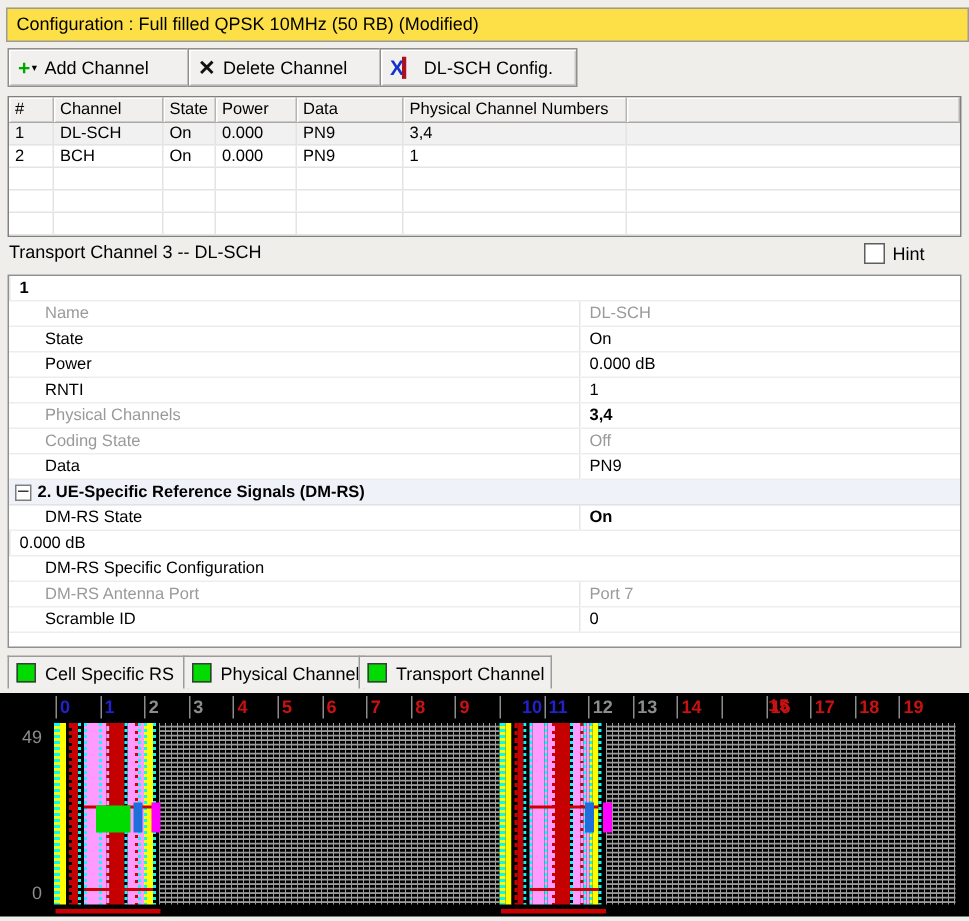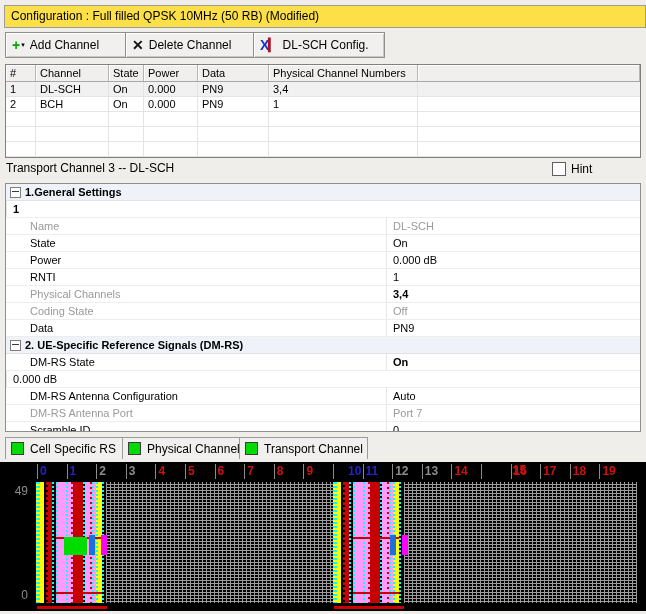--- a/index.html
+++ b/index.html
@@ -47,21 +47,21 @@
   .c0{width:25px;flex:none;}
   .c1{width:68px;flex:none;}
   .c2{width:30px;flex:none;}
   .c3{width:49px;flex:none;}
   .c4{width:66px;flex:none;}
   .c5{width:144px;flex:none;}
   .c6{flex:1;border-right:none;}
 
   
   .sectlabel{left:6px;top:161px;font-size:12px;}
-  .hintwrap{left:552px;top:162px;display:flex;align-items:center;text-align:center;}
+  .hintwrap{left:576px;top:162px;display:flex;align-items:center;text-align:center;}
   .chk{width:12px;height:12px;background:#FFFFFF;border:1px solid #5E5E5E;}
   .hintlbl{margin-left:5px;font-size:12px;}
 
   
   .pgrid{
     left:5px;top:183px;width:634px;height:247px;
     background:#FFFFFF;border:1px solid #8F8F8F;overflow:hidden;
   }
   .prow{display:flex;height:16px;line-height:16px;border-bottom:1px solid #EDEDED;position:relative;}
   .prow.cat{background:#EFF3F9;font-weight:bold;border-bottom:1px solid #E2E2E2;}
@@ -193,24 +193,20 @@
     </div>
   </div>
 
 <div class="abs sectlabel">Transport Channel 3 -- DL-SCH</div>
 <div class="abs hintwrap">
   <div class="chk"></div>
   <span class="hintlbl">Hint</span>
 </div>
 
 <div class="abs pgrid" id="property-grid">
-    <div class="prow cat">
-      <div class="expbox"></div>
-      <div class="plabel">1.General Settings</div>
-    </div>
     <div class="prow">
       <div class="pvalue bold">1</div>
     </div>
     <div class="prow">
       <div class="plabel gray">Name</div>
       <div class="pvalue gray">DL-SCH</div>
     </div>
     <div class="prow">
       <div class="plabel">State</div>
       <div class="pvalue">On</div>
@@ -240,22 +236,21 @@
       <div class="plabel">2. UE-Specific Reference Signals (DM-RS)</div>
     </div>
     <div class="prow">
       <div class="plabel">DM-RS State</div>
       <div class="pvalue bold">On</div>
     </div>
     <div class="prow">
       <div class="pvalue">0.000 dB</div>
     </div>
     <div class="prow">
-      <div class="plabel">DM-RS Antenna Configuration</div>
-      <div class="pvalue">Auto</div>
+      <div class="plabel">DM-RS Specific Configuration</div>
     </div>
     <div class="prow">
       <div class="plabel gray">DM-RS Antenna Port</div>
       <div class="pvalue gray">Port 7</div>
     </div>
     <div class="prow">
       <div class="plabel">Scramble ID</div>
       <div class="pvalue">0</div>
     </div>
   </div>

